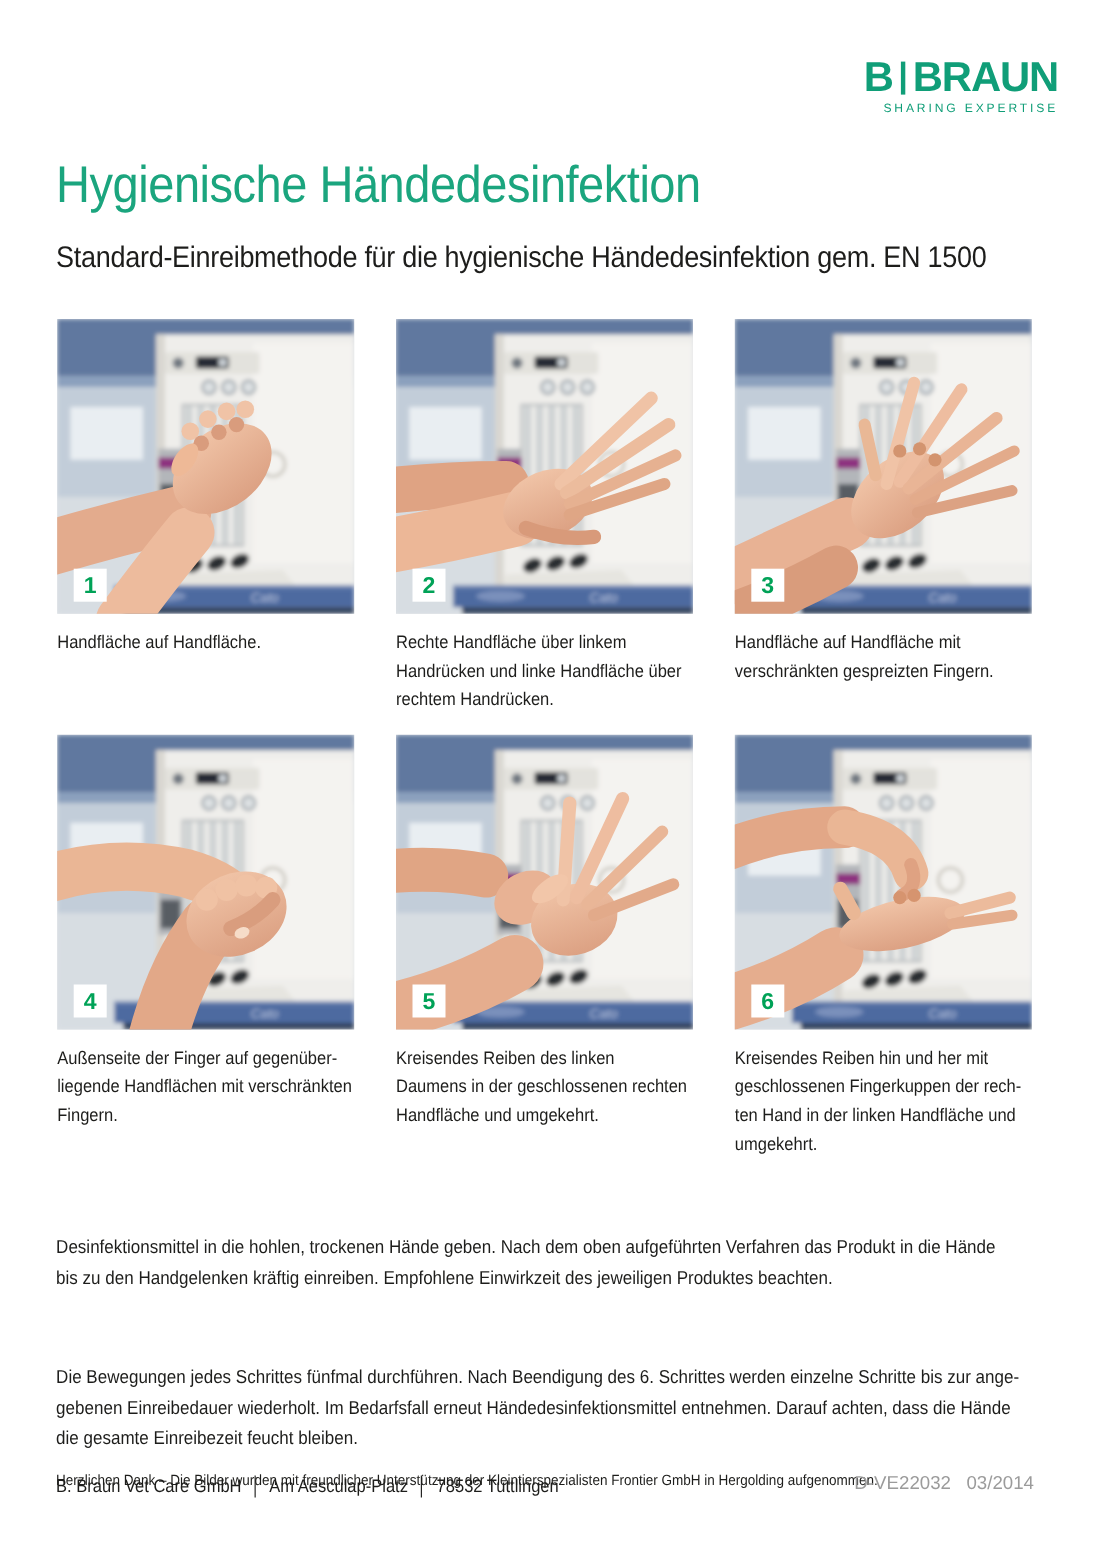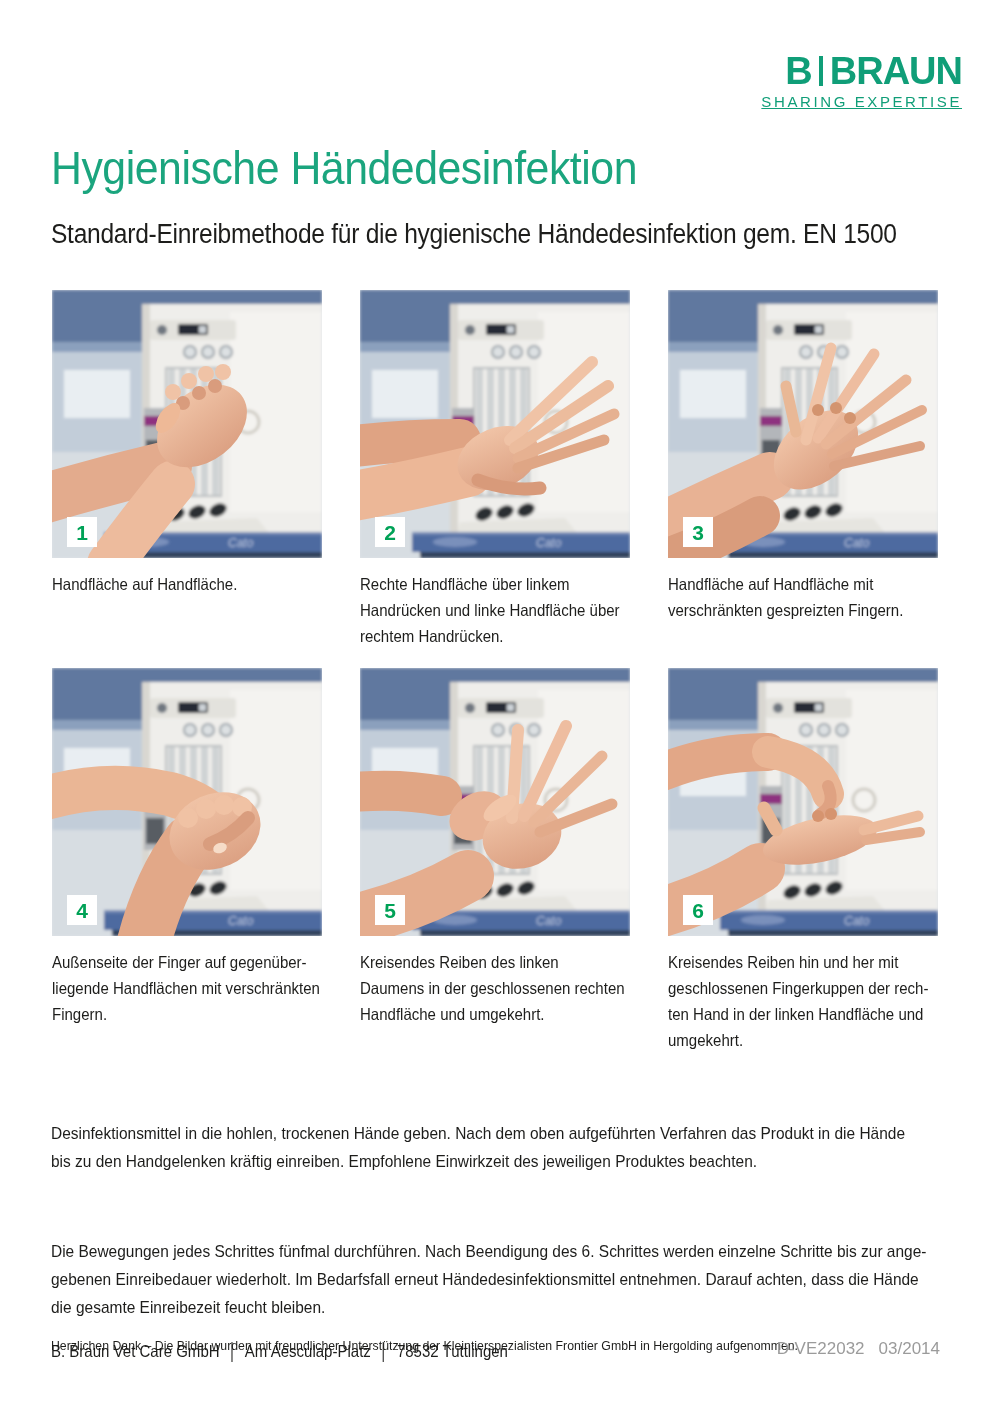--- a/index.html
+++ b/index.html
@@ -7,21 +7,21 @@
     position:relative;width:1000px;height:1415px;background:#ffffff;
     font-family:"Liberation Sans", sans-serif;color:#1d1d1b;overflow:hidden;
   }
   .cond{transform:scaleX(.91);transform-origin:0 0;}
 
   
   .logo{position:absolute;top:52px;right:38px;text-align:right;}
   .logo-row{display:flex;align-items:center;justify-content:flex-end;}
   .logo-b,.logo-name{font-weight:700;font-size:38px;letter-spacing:-1px;color:#109e78;line-height:1;}
   .logo-divider{width:4px;height:30px;background:#109e78;margin:0 7px;}
-  .logo-tagline{margin-top:3px;font-size:15px;letter-spacing:2.6px;color:#109e78;font-weight:400;text-decoration:underline;}
+  .logo-tagline{margin-top:3px;font-size:11px;letter-spacing:2.6px;color:#109e78;font-weight:400;}
 
   
   .title{position:absolute;left:51px;top:140px;font-size:47px;font-weight:400;color:#1ba57e;letter-spacing:-.5px;white-space:nowrap;}
   .subtitle{position:absolute;left:51px;top:219px;font-size:27px;font-weight:400;letter-spacing:-.3px;white-space:nowrap;}
 
   
   .step{position:absolute;width:300px;}
   .photo{position:relative;width:270px;height:268px;background:#dfe3e7;}
   .photo svg{display:block;width:270px;height:268px;}
   .badge{

